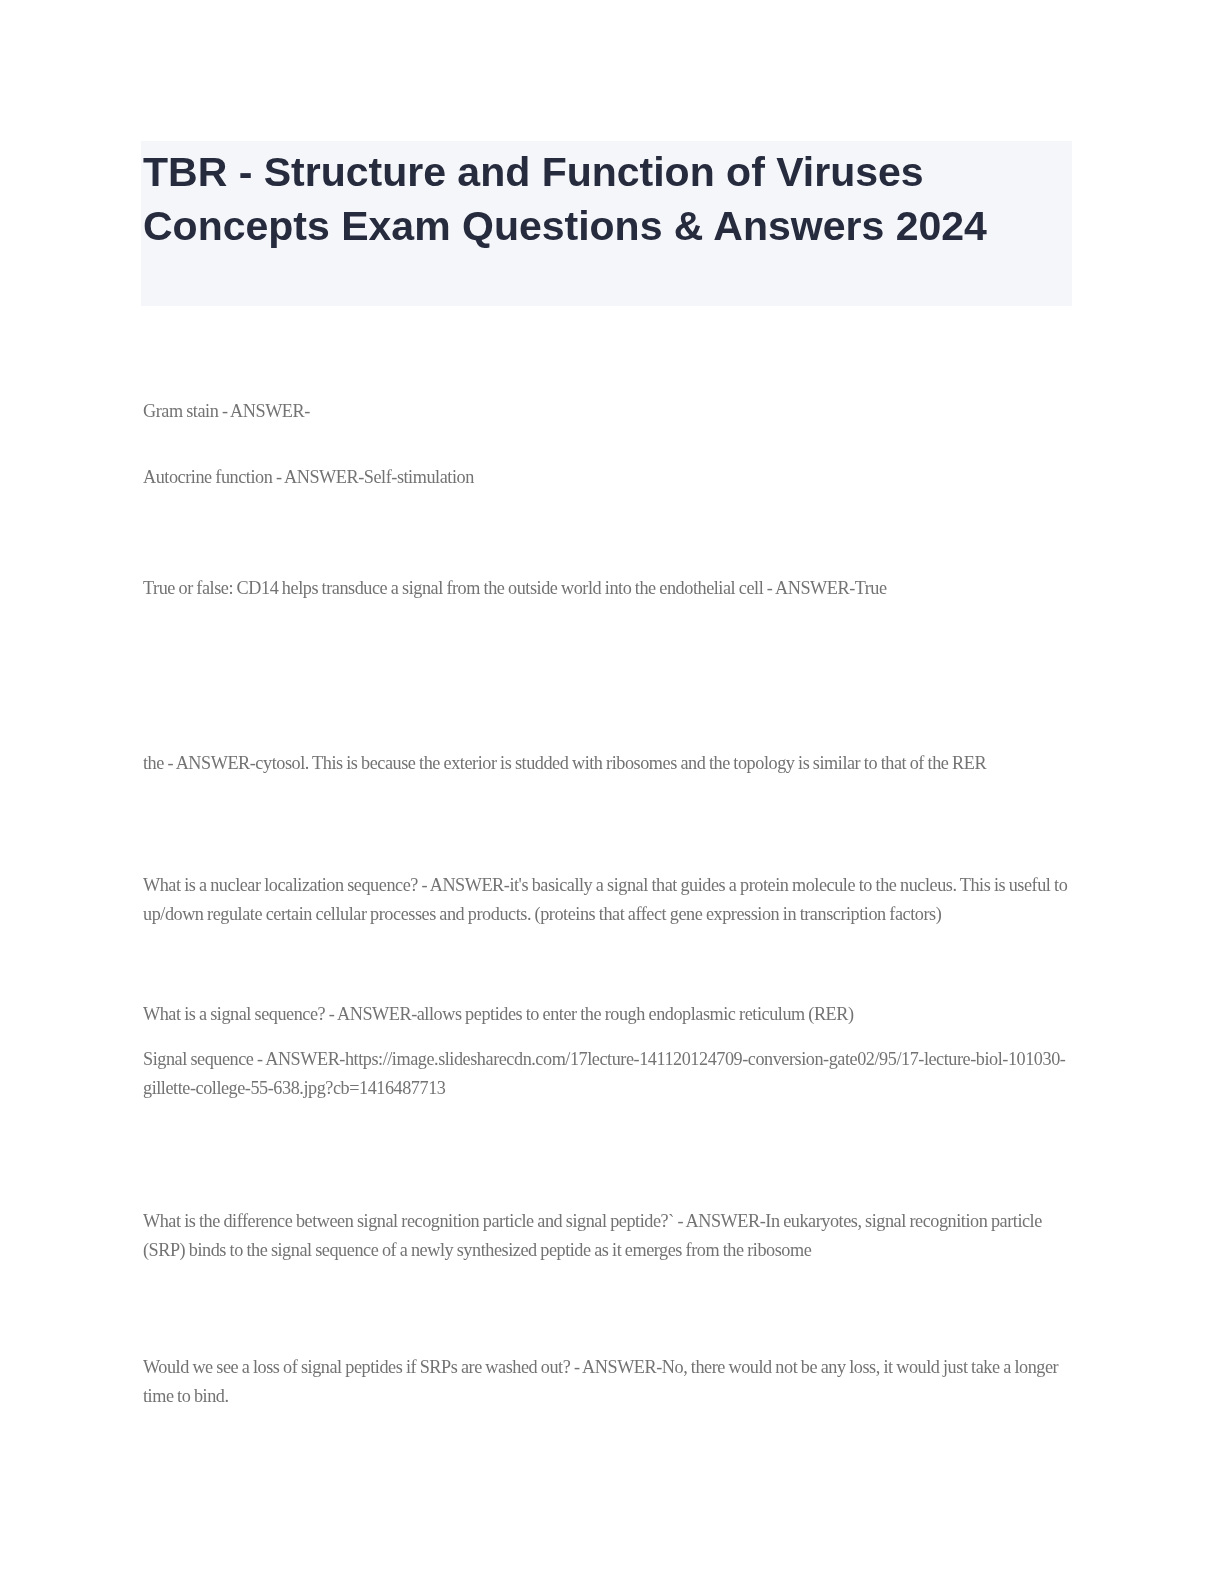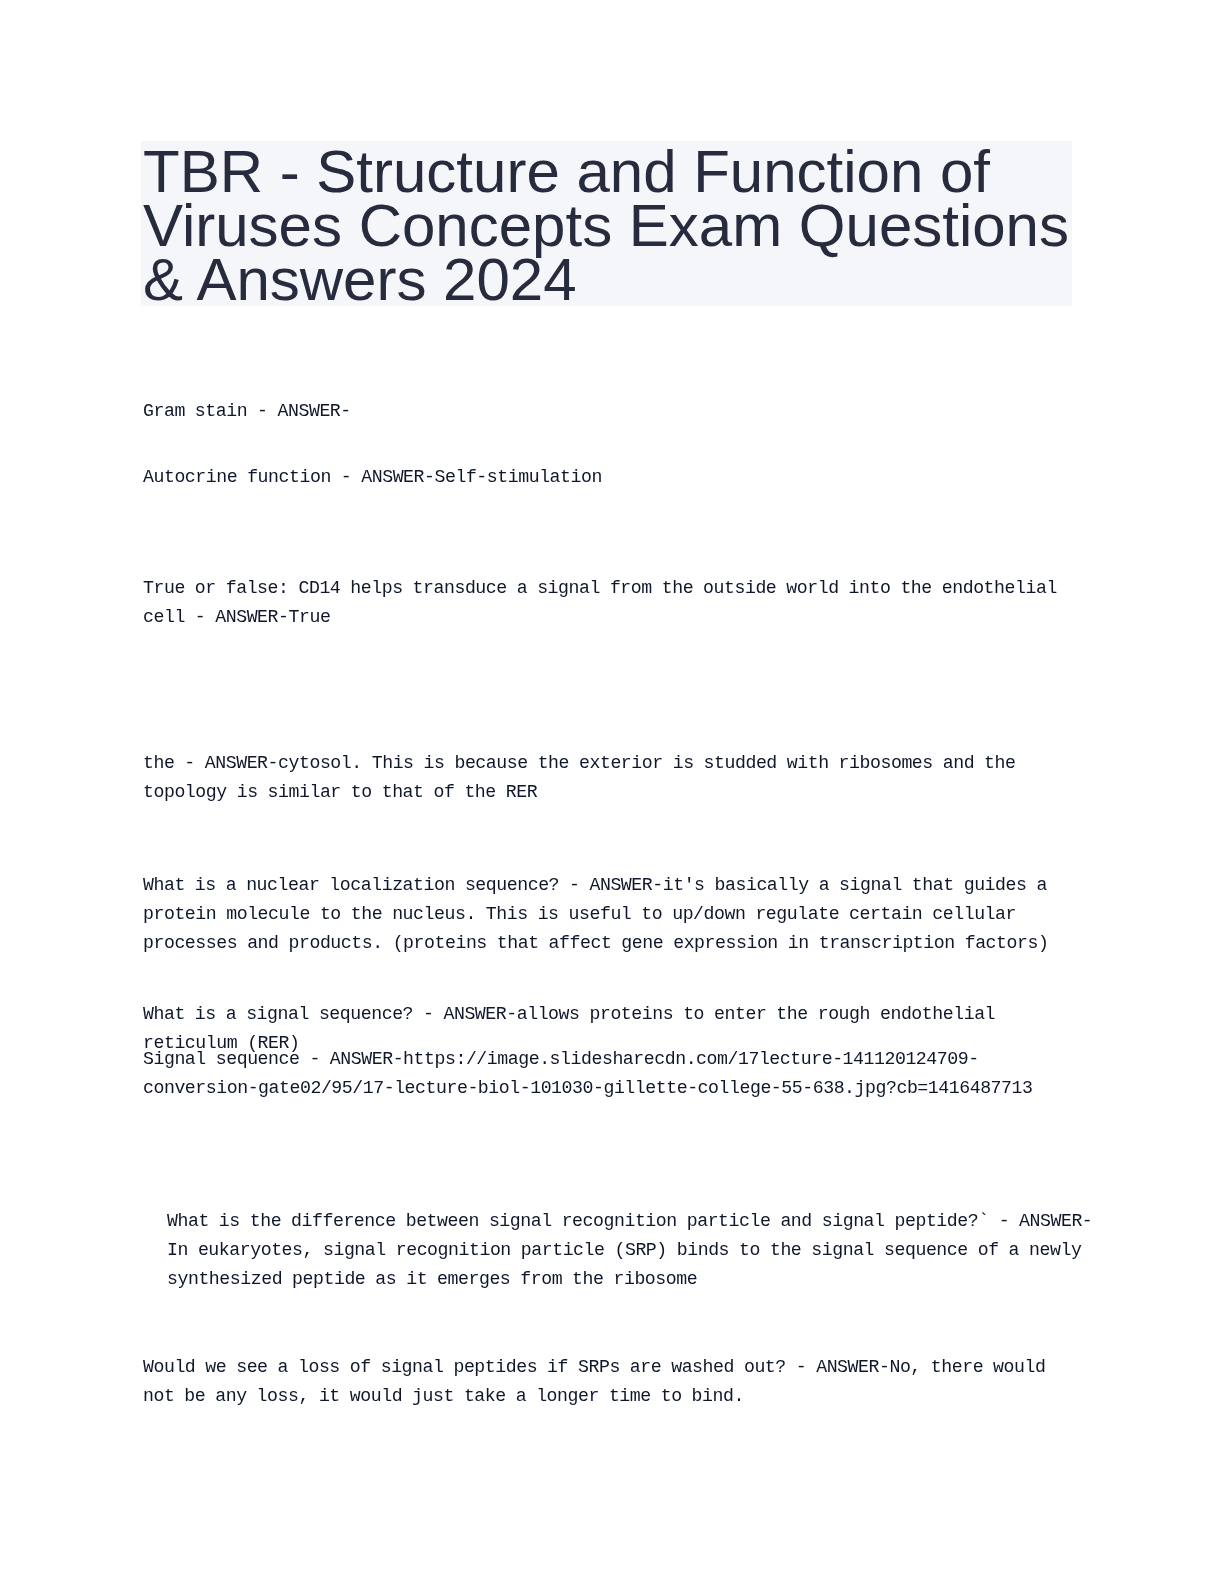--- a/index.html
+++ b/index.html
@@ -26,35 +26,35 @@
       top: 141px;
       width: 931px;
       height: 165px;
       background: #f5f6fa;
       box-sizing: border-box;
       padding: 4px 0 0 2px;
     }
     .title {
       margin: 0;
       font-family: "Liberation Sans", sans-serif;
-      font-weight: normal;
-      font-size: 60px;
+      font-weight: bold;
+      font-size: 41px;
       line-height: 54px;
       color: #262b3d;
       letter-spacing: 0px;
     }
     .qa {
       position: absolute;
       left: 143px;
       width: 930px;
       margin: 0;
-      font-family: Liberation Mono, monospace;
+      font-family: Liberation Serif, serif;
       font-size: 18.2px;
       line-height: 29px;
-      color: #0f172a;
+      color: #737373;
       letter-spacing: -0.45px;
       word-spacing: -0.5px;
     }
   </style>
 </head>
 <body>
 
 <div class="page">
 
   <div class="title-box">
@@ -65,21 +65,21 @@
 
   <p class="qa" style="top:463px;">Autocrine function - ANSWER-Self-stimulation</p>
 
   <p class="qa" style="top:574px;">True or false: CD14 helps transduce a signal from the outside world into the endothelial cell - ANSWER-True</p>
 
 
   <p class="qa" style="top:736px;margin-top:13px;">the - ANSWER-cytosol. This is because the exterior is studded with ribosomes and the topology is similar to that of the RER</p>
 
   <p class="qa" style="top:871px;">What is a nuclear localization sequence? - ANSWER-it's basically a signal that guides a protein molecule to the nucleus. This is useful to up/down regulate certain cellular processes and products. (proteins that affect gene expression in transcription factors)</p>
 
-  <p class="qa" style="top:1000px;">What is a signal sequence? - ANSWER-allows proteins to enter the rough endothelial reticulum (RER)</p>
+  <p class="qa" style="top:1000px;">What is a signal sequence? - ANSWER-allows peptides to enter the rough endoplasmic reticulum (RER)</p>
 
   <p class="qa" style="top:1045px;">Signal sequence - ANSWER-https://image.slidesharecdn.com/17lecture-141120124709-conversion-gate02/95/17-lecture-biol-101030-gillette-college-55-638.jpg?cb=1416487713</p>
 
-  <p class="qa" style="top:1207px;margin-left:24px;">What is the difference between signal recognition particle and signal peptide?` - ANSWER-In eukaryotes, signal recognition particle (SRP) binds to the signal sequence of a newly synthesized peptide as it emerges from the ribosome</p>
+  <p class="qa" style="top:1207px;">What is the difference between signal recognition particle and signal peptide?` - ANSWER-In eukaryotes, signal recognition particle (SRP) binds to the signal sequence of a newly synthesized peptide as it emerges from the ribosome</p>
 
   <p class="qa" style="top:1353px;">Would we see a loss of signal peptides if SRPs are washed out? - ANSWER-No, there would not be any loss, it would just take a longer time to bind.</p>
 
 </div>
 
 </body></html>

